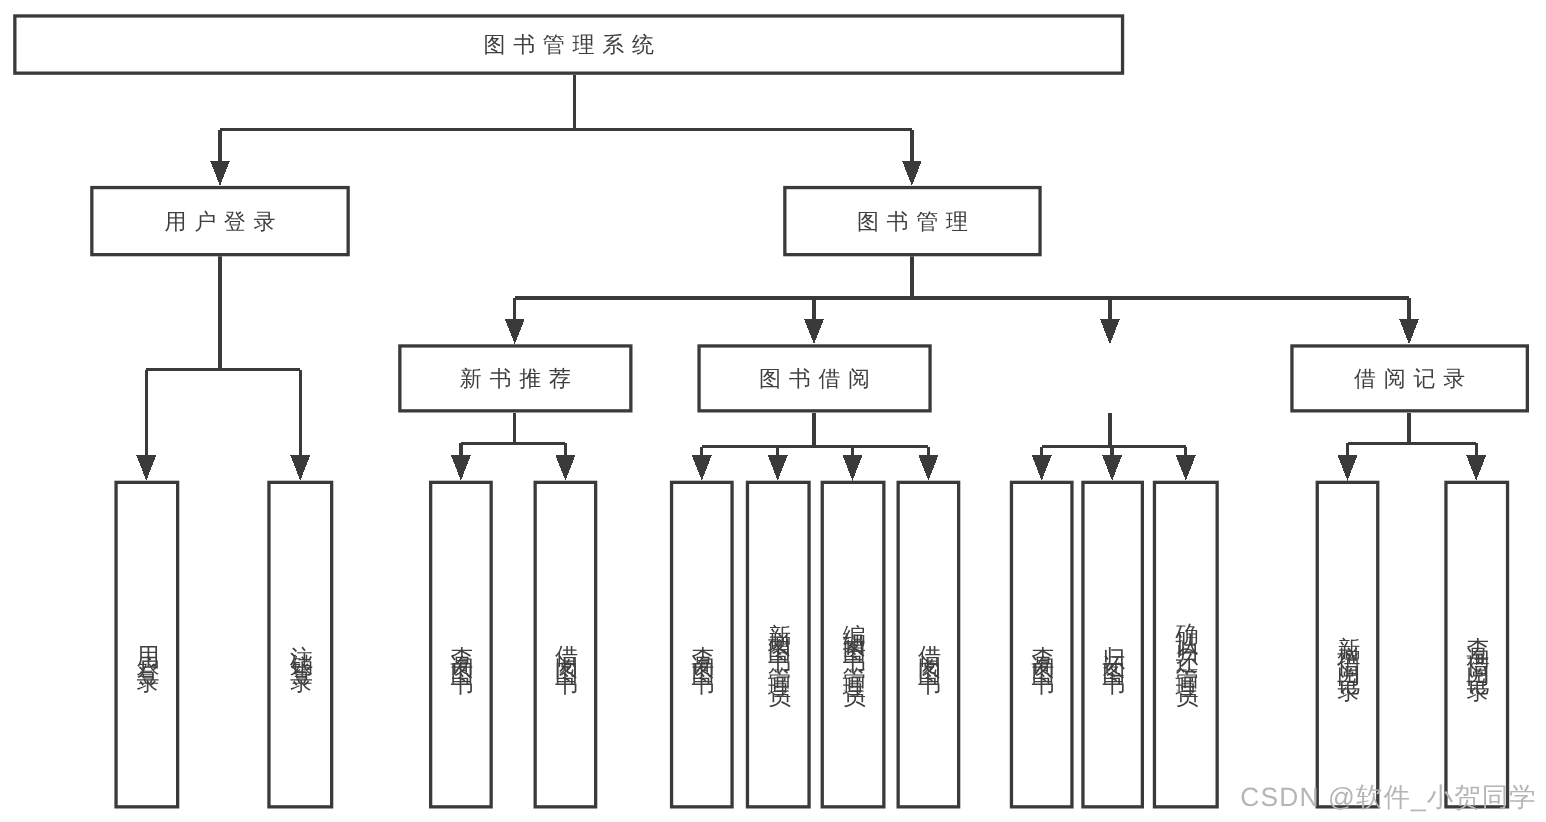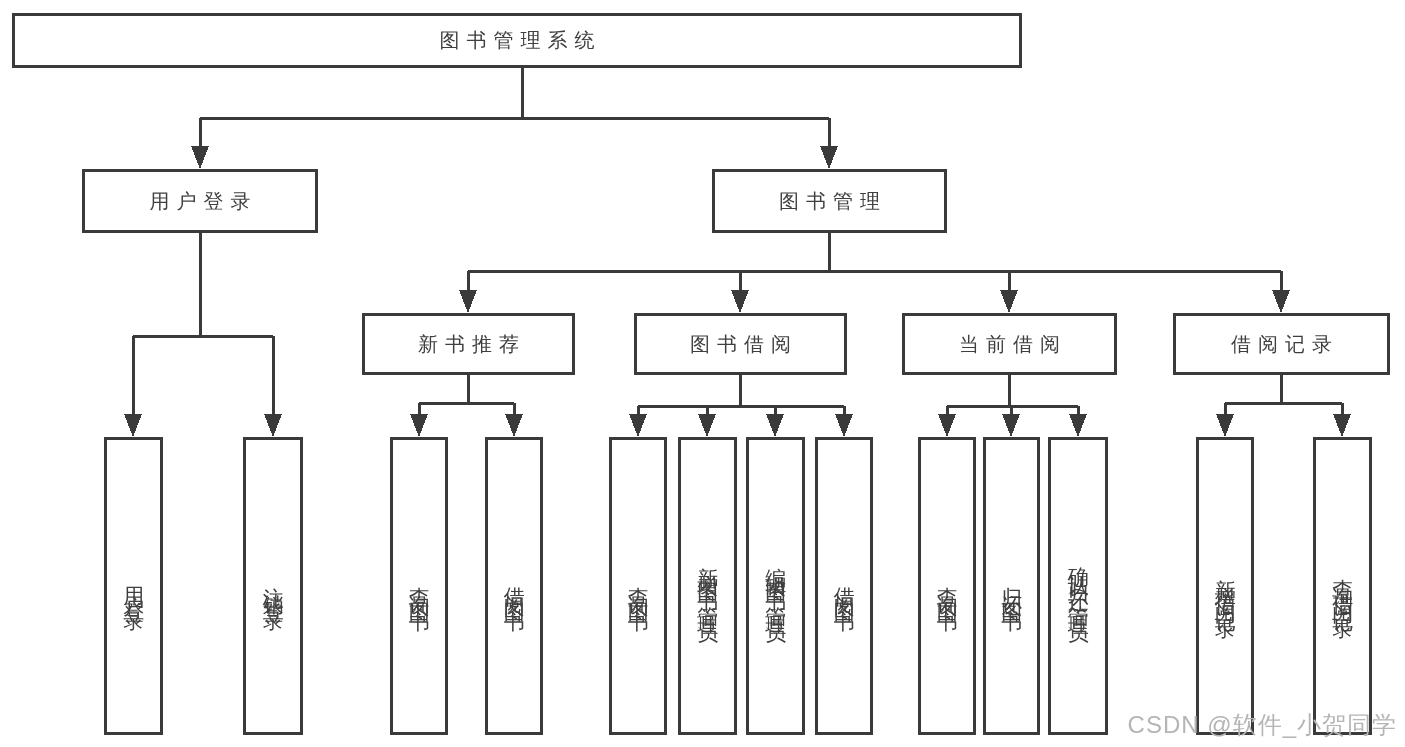--- a/index.html
+++ b/index.html
@@ -119,21 +119,20 @@
     <path class="arrow" d="M1333 414 L1351 414 L1342 437 Z"></path>
   </svg>
 
   <div class="node hnode" style="left:12px;top:13px;width:1010px;height:55px;">图书管理系统</div>
 
   <div class="node hnode" style="left:82px;top:169px;width:236px;height:64px;">用户登录</div>
   <div class="node hnode" style="left:712px;top:169px;width:235px;height:64px;">图书管理</div>
 
   <div class="node hnode" style="left:634px;top:313px;width:213px;height:62px;">图书借阅</div>
   <div class="node hnode" style="left:362px;top:313px;width:213px;height:62px;">新书推荐</div>
-  <div class="node hnode" style="left:902px;top:313px;width:215px;height:62px;">当前借阅</div>
   <div class="node hnode" style="left:1173px;top:313px;width:217px;height:62px;">借阅记录</div>
 
   <div class="node vnode" style="left:104px;top:437px;width:59px;height:298px;">
     <span>用户登录</span>
   </div>
   <div class="node vnode" style="left:243px;top:437px;width:60px;height:298px;">
     <span>注销登录</span>
   </div>
 
   <div class="node vnode" style="left:390px;top:437px;width:58px;height:298px;">

